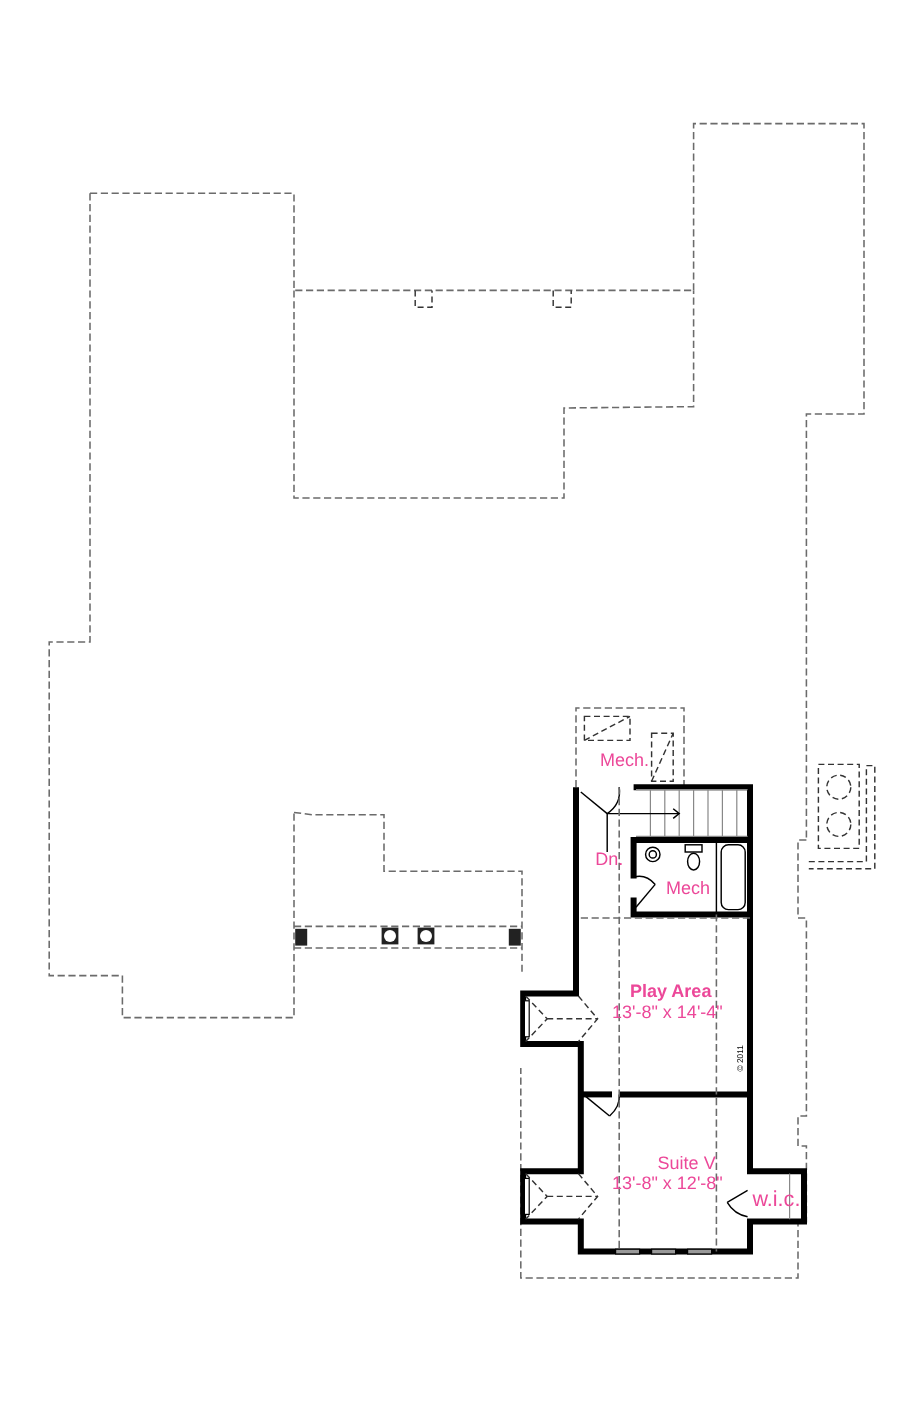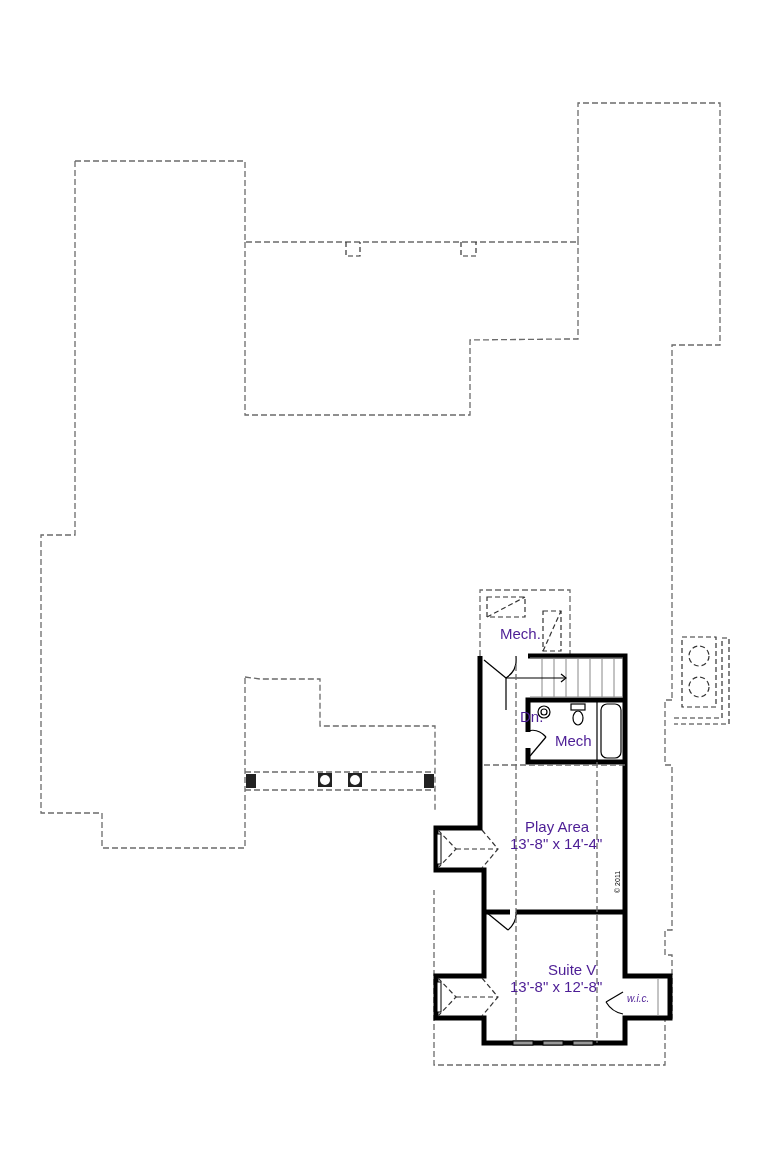--- a/index.html
+++ b/index.html
@@ -3,22 +3,22 @@
 <meta charset="utf-8">
 <style>
   html, body { margin:0; padding:0; background:#ffffff; }
   body { width:760px; height:1175px; position:relative; overflow:hidden; font-family:"Liberation Sans", sans-serif; }
   svg { position:absolute; left:0; top:0; }
   .dash { fill:none; stroke:#6b6b6b; stroke-width:1.3; stroke-dasharray:6 3; }
   .dashk { fill:none; stroke:#333; stroke-width:1.2; stroke-dasharray:5 3; }
   .wall { fill:none; stroke:#000; stroke-width:5; stroke-linejoin:miter; }
   .thin { fill:none; stroke:#000; stroke-width:1.2; }
   .grey { fill:none; stroke:#888; stroke-width:1; }
-  .lbl { position:absolute; color:#4c1d95; font-size:15px; white-space:nowrap; line-height:18px; }
-  .lbl.sm { font-size:10px;font-style:italic; }
+  .lbl { position:absolute; color:#ec4899; font-size:15px; white-space:nowrap; line-height:18px; }
+  .lbl.sm { font-size:18px; }
   .cr { position:absolute; font-size:7px; transform:rotate(-90deg); transform-origin:left top; color:#000; }
 </style>
 </head>
 <body>
 
 <svg width="760" height="1175" viewBox="0 0 760 1175">
 
   <g>
     <polyline class="dash" points="75,161 245,161 245,242 578,242"></polyline>
     <polyline class="dash" points="578,242 578,103 720,103 720,345 672,345 672,700"></polyline>
@@ -107,24 +107,24 @@
     <rect x="543" y="1041" width="20" height="4" fill="#999" stroke="#000" stroke-width="1"></rect>
     <rect x="573" y="1041" width="20" height="4" fill="#999" stroke="#000" stroke-width="1"></rect>
 
     <line class="dash" x1="516" y1="656" x2="516" y2="1043"></line>
     <line class="dash" x1="597" y1="762" x2="597" y2="1043"></line>
     <line class="dash" x1="484" y1="765" x2="625" y2="765"></line>
   </g>
 </svg>
 
 <div class="lbl" style="left:500px;top:625px;">Mech.</div>
-<div class="lbl" style="left:496px;top:708px;margin-left:24px;">Dn.</div>
+<div class="lbl" style="left:496px;top:708px;">Dn.</div>
 <div class="lbl" style="left:555px;top:732px;">Mech</div>
 
-<div class="lbl" style="left:525px;top:818px;">Play Area</div>
+<div class="lbl" style="left:525px;top:818px;font-weight:bold;">Play Area</div>
 <div class="lbl" style="left:510px;top:835px;">13'-8" x 14'-4"</div>
 
 <div class="lbl" style="left:532px;top:961px;margin-left:16px;">Suite V</div>
 <div class="lbl" style="left:510px;top:978px;">13'-8" x 12'-8"</div>
 
 <div class="lbl sm" style="left:627px;top:990px;">w.i.c.</div>
 
 <div class="cr" style="left:614px;top:893px;">© 2011</div>
 
 </body></html>

